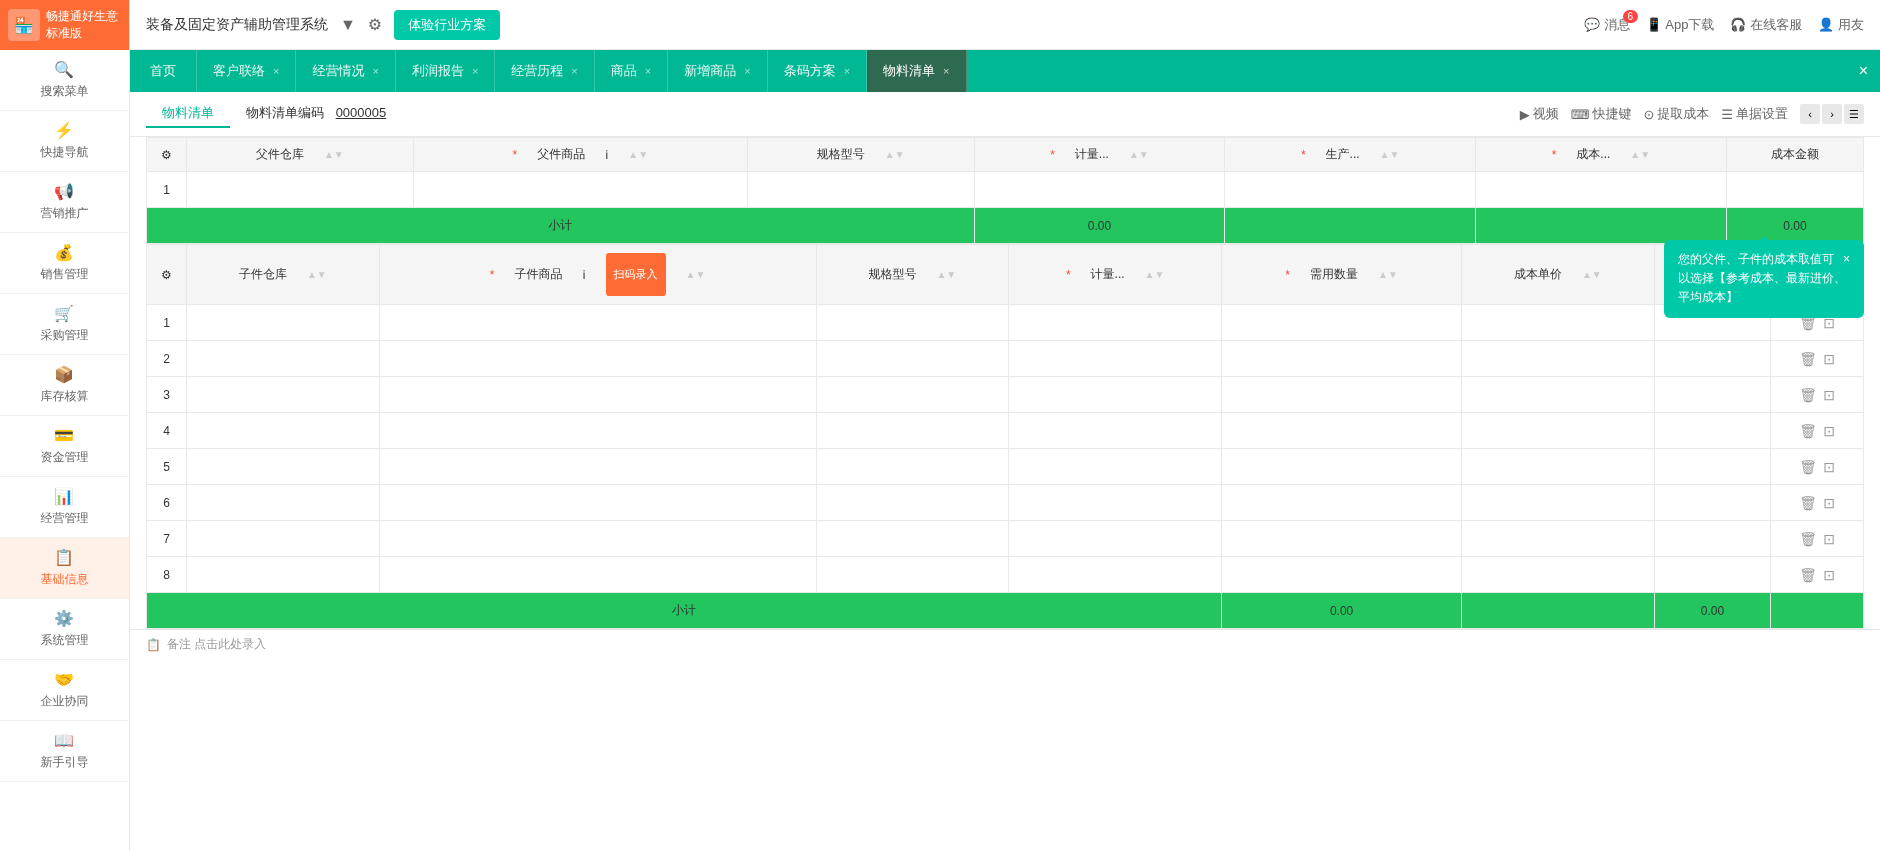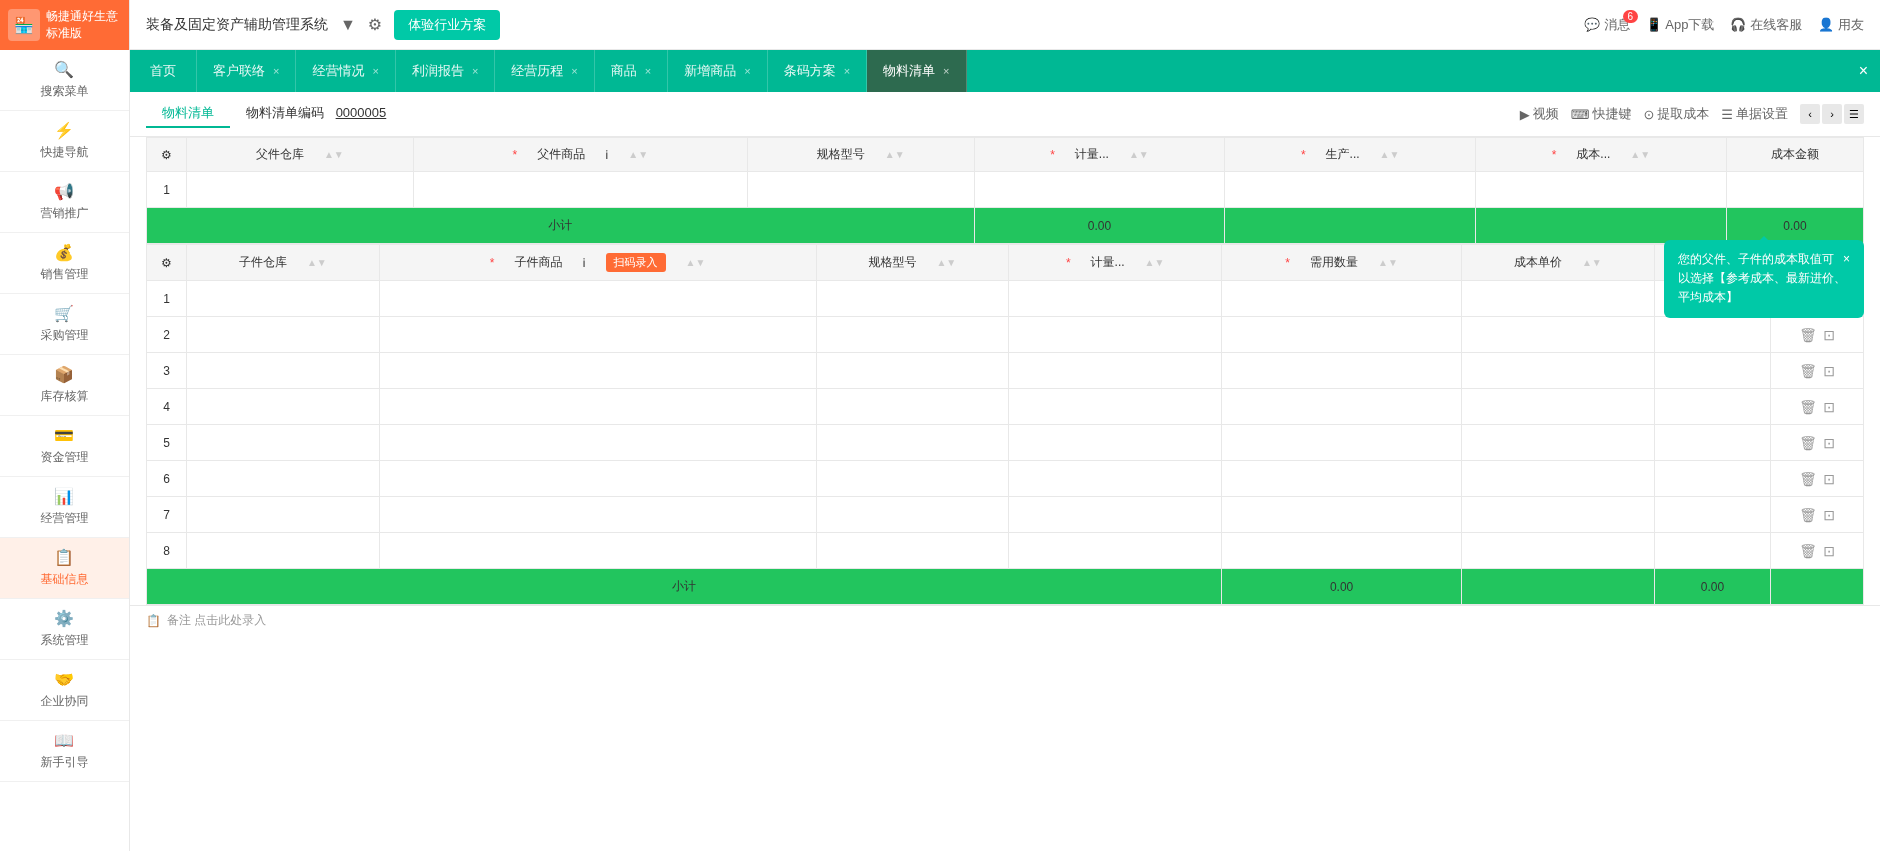--- a/index.html
+++ b/index.html
@@ -182,21 +182,21 @@
     }
     .required { color: #ff4444; }
     .settings-col { width: 40px; }
     .th-sort { display: flex; align-items: center; justify-content: center; gap: 20px; }
     .sort-icon { color: #ccc; font-size: 10px; display: flex; flex-direction: column; line-height: 1; }
 
     .scan-btn {
       background: #ff6b35;
       color: #fff;
       border: none;
-      padding: 2px 8px;
+      padding: 14px 8px;
       border-radius: 3px;
       font-size: 11px;
       cursor: pointer;
     }
 
     .action-icons { display: flex; gap: 6px; justify-content: center; }
     .action-icon { color: #999; cursor: pointer; font-size: 14px; }
 
     
     .tooltip-box {

